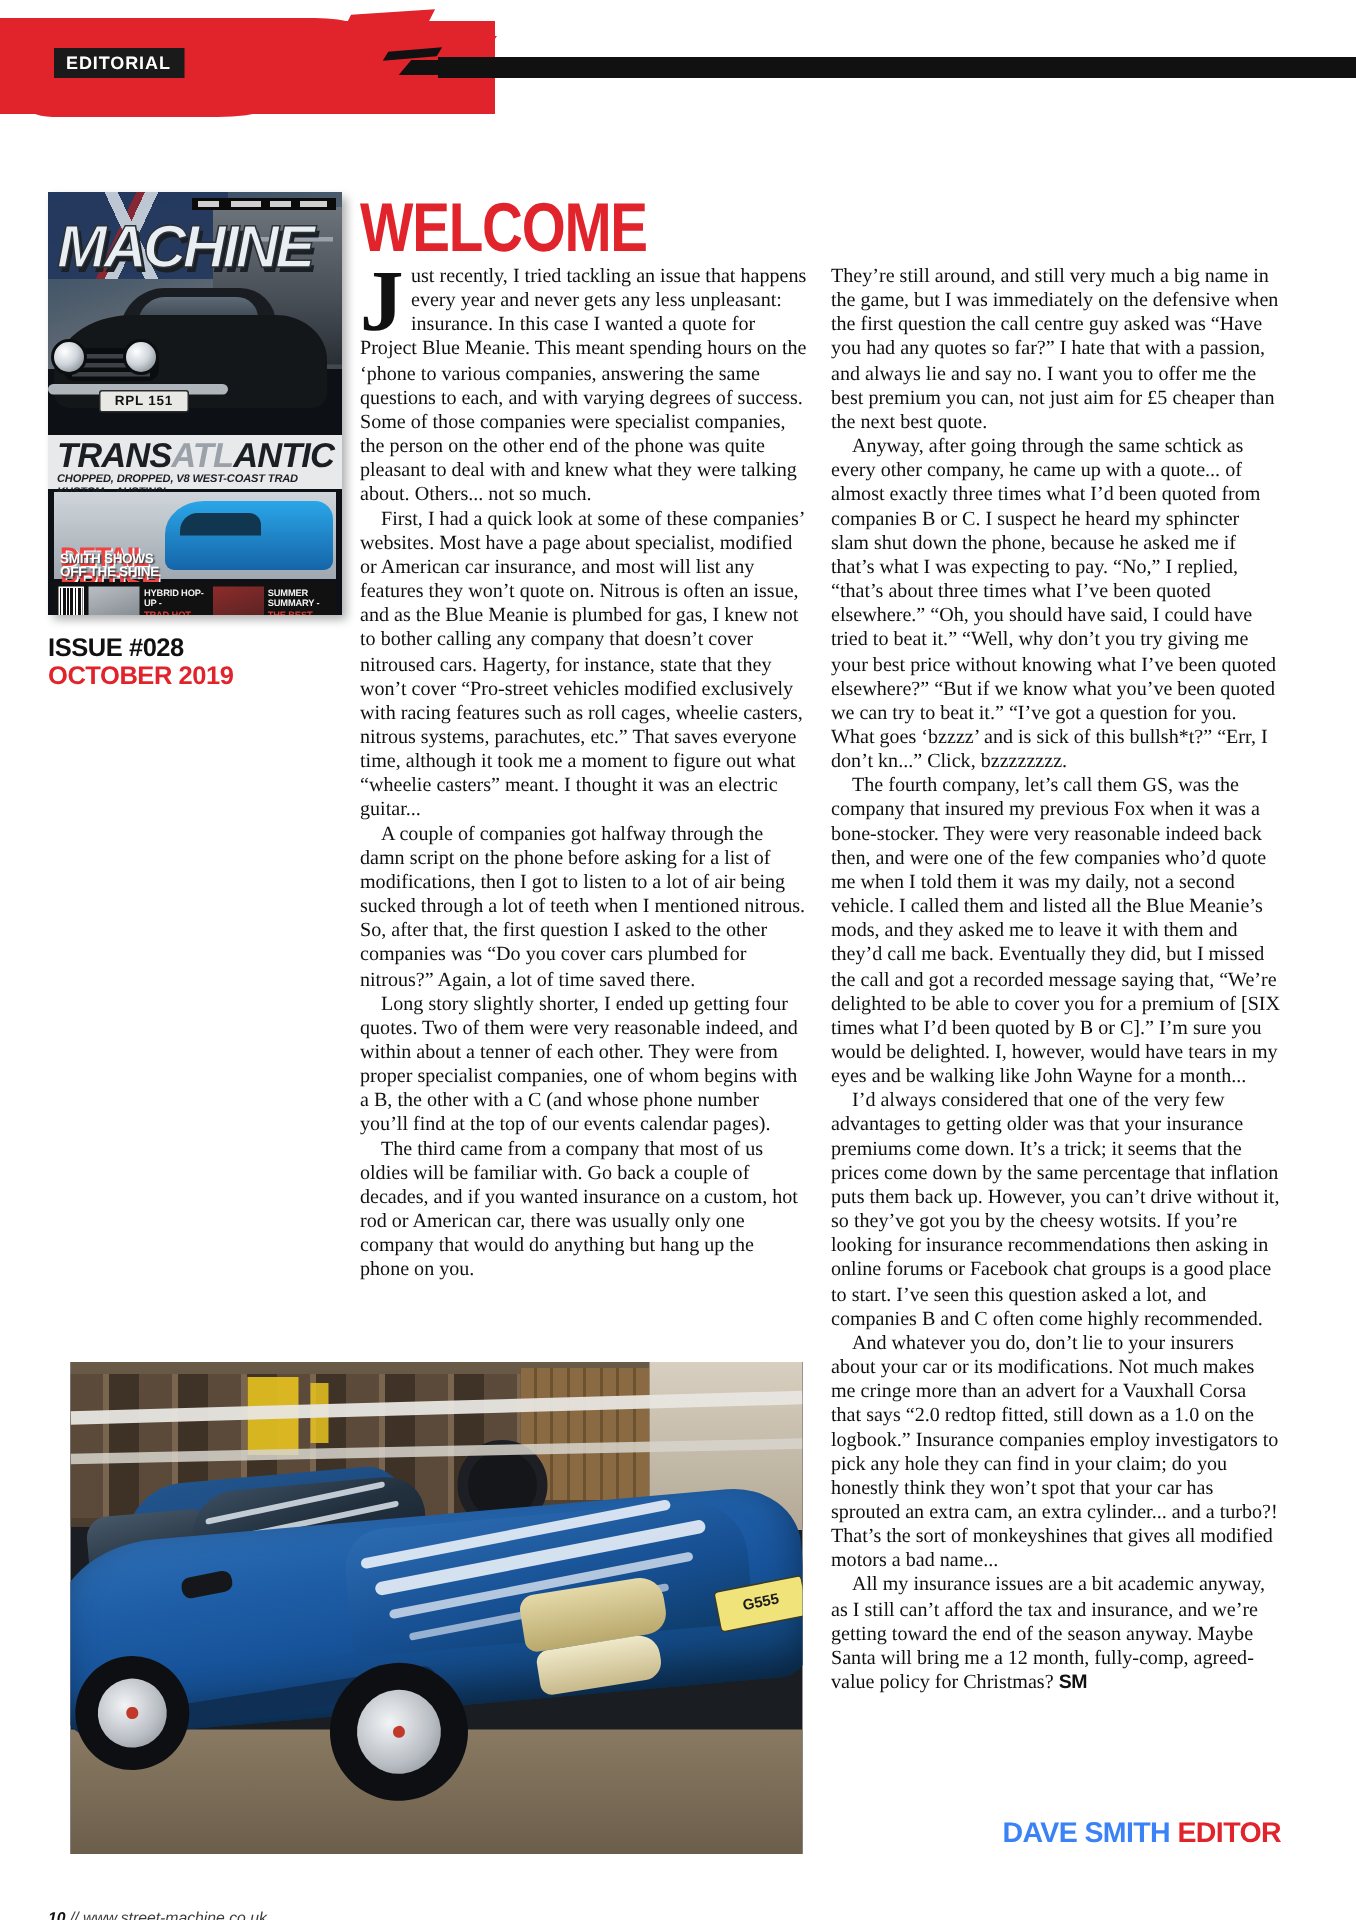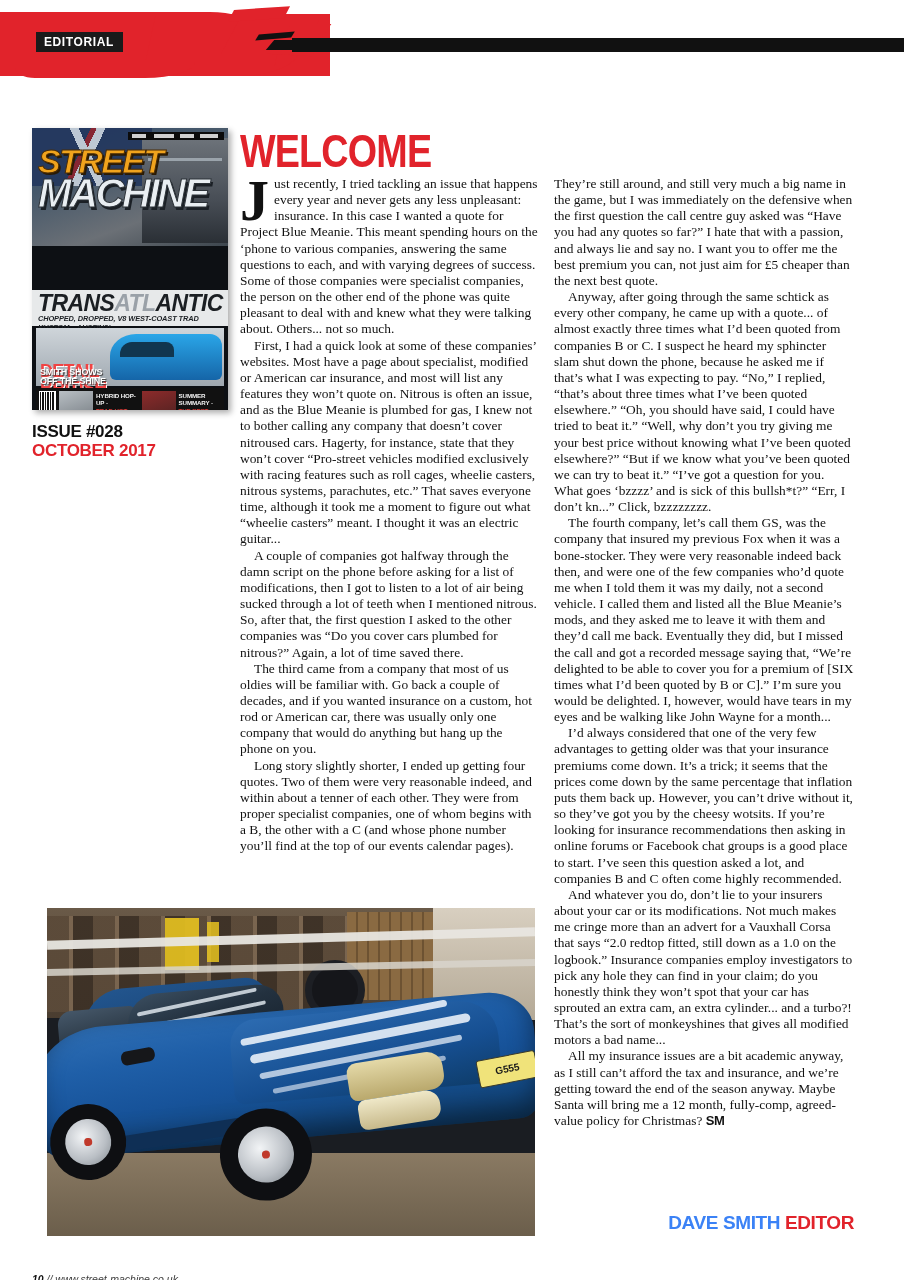--- a/index.html
+++ b/index.html
@@ -259,22 +259,31 @@
       <div class="cover-sky"></div>
       <div class="cover-flag"></div>
       <div class="cover-garage"></div>
       <div class="cover-topbar">
         <i style="left:4px;width:14px;"></i>
           <i style="left:26px;width:20px;"></i>
         <i style="left:52px;width:14px;"></i>
           <i style="left:72px;width:18px;"></i>
       </div>
       <div class="masthead">
-        <div class="mh-street">STREET</div>
         <div class="mh-machine">MACHINE</div>
+      </div>
+      <div class="cover-car">
+        <div class="car-roof"></div>
+        <div class="car-glass"></div>
+        <div class="car-body"></div>
+        <div class="car-grille"></div>
+        <div class="hl l"></div>
+        <div class="hl r"></div>
+        <div class="car-bumper"></div>
+        <div class="car-plate">RPL 151</div>
       </div>
       <div class="cover-band"></div>
       <div class="trans"><span>TRANS</span><span class="grey">ATL</span><span>ANTIC</span></div>
       <div class="trans-sub">CHOPPED, DROPPED, V8 WEST-COAST TRAD KUSTOM... AUSTIN?!</div>
       <div class="cover-mid">
         <div class="blue-car"></div>
       </div>
       <div class="detail">
         <span>DETAIL</span><br>
         <span>BRITISH</span>
@@ -294,31 +303,31 @@
         <div class="strip-txt">
           <b>SUMMER SUMMARY -</b>
           <span>THE BEST FROM THE SUMMER SHOWS &amp; RACES</span>
         </div>
       </div>
     </div>
   </div>
 
   <div class="issue">
     <div class="issue-no">ISSUE #028</div>
-    <div class="issue-date">OCTOBER 2017</div>
+    <div class="issue-date">OCTOBER 2019</div>
   </div>
 
   <div class="welcome">WELCOME</div>
 
   <div class="col col1">
     <p class="first"><span class="dropcap">J</span><span>ust recently, I tried tackling an issue that happens every year and never gets any less unpleasant: insurance. In this case I wanted a quote for Project Blue Meanie. This meant spending hours on the ‘phone to various companies, answering the same questions to each, and with varying degrees of success. Some of those companies were specialist companies, the person on the other end of the phone was quite pleasant to deal with and knew what they were talking about. Others... not so much.</span></p>
     <p><span>First, I had a quick look at some of these companies’ websites. Most have a page about specialist, modified or American car insurance, and most will list any features they won’t quote on. Nitrous is often an issue, and as the Blue Meanie is plumbed for gas, I knew not to bother calling any company that doesn’t cover nitroused cars. Hagerty, for instance, state that they won’t cover “Pro-street vehicles modified exclusively with racing features such as roll cages, wheelie casters, nitrous systems, parachutes, etc.” That saves everyone time, although it took me a moment to figure out what “wheelie casters” meant. I thought it was an electric guitar...</span></p>
     <p><span>A couple of companies got halfway through the damn script on the phone before asking for a list of modifications, then I got to listen to a lot of air being sucked through a lot of teeth when I mentioned nitrous. So, after that, the first question I asked to the other companies was “Do you cover cars plumbed for nitrous?” Again, a lot of time saved there.</span></p>
+    <p><span>Long story slightly shorter, I ended up getting four quotes. Two of them were very reasonable indeed, and within about a tenner of each other. They were from proper specialist companies, one of whom begins with a B, the other with a C (and whose phone number you’ll find at the top of our events calendar pages).</span></p>
     <p><span>The third came from a company that most of us oldies will be familiar with. Go back a couple of decades, and if you wanted insurance on a custom, hot rod or American car, there was usually only one company that would do anything but hang up the phone on you.</span></p>
-    <p><span>Long story slightly shorter, I ended up getting four quotes. Two of them were very reasonable indeed, and within about a tenner of each other. They were from proper specialist companies, one of whom begins with a B, the other with a C (and whose phone number you’ll find at the top of our events calendar pages).</span></p>
   </div>
 
   <div class="col col2">
     <p class="first"><span>They’re still around, and still very much a big name in the game, but I was immediately on the defensive when the first question the call centre guy asked was “Have you had any quotes so far?” I hate that with a passion, and always lie and say no. I want you to offer me the best premium you can, not just aim for £5 cheaper than the next best quote.</span></p>
     <p><span>Anyway, after going through the same schtick as every other company, he came up with a quote... of almost exactly three times what I’d been quoted from companies B or C. I suspect he heard my sphincter slam shut down the phone, because he asked me if that’s what I was expecting to pay. “No,” I replied, “that’s about three times what I’ve been quoted elsewhere.” “Oh, you should have said, I could have tried to beat it.” “Well, why don’t you try giving me your best price without knowing what I’ve been quoted elsewhere?” “But if we know what you’ve been quoted we can try to beat it.” “I’ve got a question for you. What goes ‘bzzzz’ and is sick of this bullsh*t?” “Err, I don’t kn...” Click, bzzzzzzzz.</span></p>
     <p><span>The fourth company, let’s call them GS, was the company that insured my previous Fox when it was a bone-stocker. They were very reasonable indeed back then, and were one of the few companies who’d quote me when I told them it was my daily, not a second vehicle. I called them and listed all the Blue Meanie’s mods, and they asked me to leave it with them and they’d call me back. Eventually they did, but I missed the call and got a recorded message saying that, “We’re delighted to be able to cover you for a premium of [SIX times what I’d been quoted by B or C].” I’m sure you would be delighted. I, however, would have tears in my eyes and be walking like John Wayne for a month...</span></p>
     <p><span>I’d always considered that one of the very few advantages to getting older was that your insurance premiums come down. It’s a trick; it seems that the prices come down by the same percentage that inflation puts them back up. However, you can’t drive without it, so they’ve got you by the cheesy wotsits. If you’re looking for insurance recommendations then asking in online forums or Facebook chat groups is a good place to start. I’ve seen this question asked a lot, and companies B and C often come highly recommended.</span></p>
     <p><span>And whatever you do, don’t lie to your insurers about your car or its modifications. Not much makes me cringe more than an advert for a Vauxhall Corsa that says “2.0 redtop fitted, still down as a 1.0 on the logbook.” Insurance companies employ investigators to pick any hole they can find in your claim; do you honestly think they won’t spot that your car has sprouted an extra cam, an extra cylinder... and a turbo?! That’s the sort of monkeyshines that gives all modified motors a bad name...</span></p>
     <p><span>All my insurance issues are a bit academic anyway, as I still can’t afford the tax and insurance, and we’re getting toward the end of the season anyway. Maybe Santa will bring me a 12 month, fully-comp, agreed-value policy for Christmas?</span> <span class="sm-mark">SM</span></p>
   </div>

